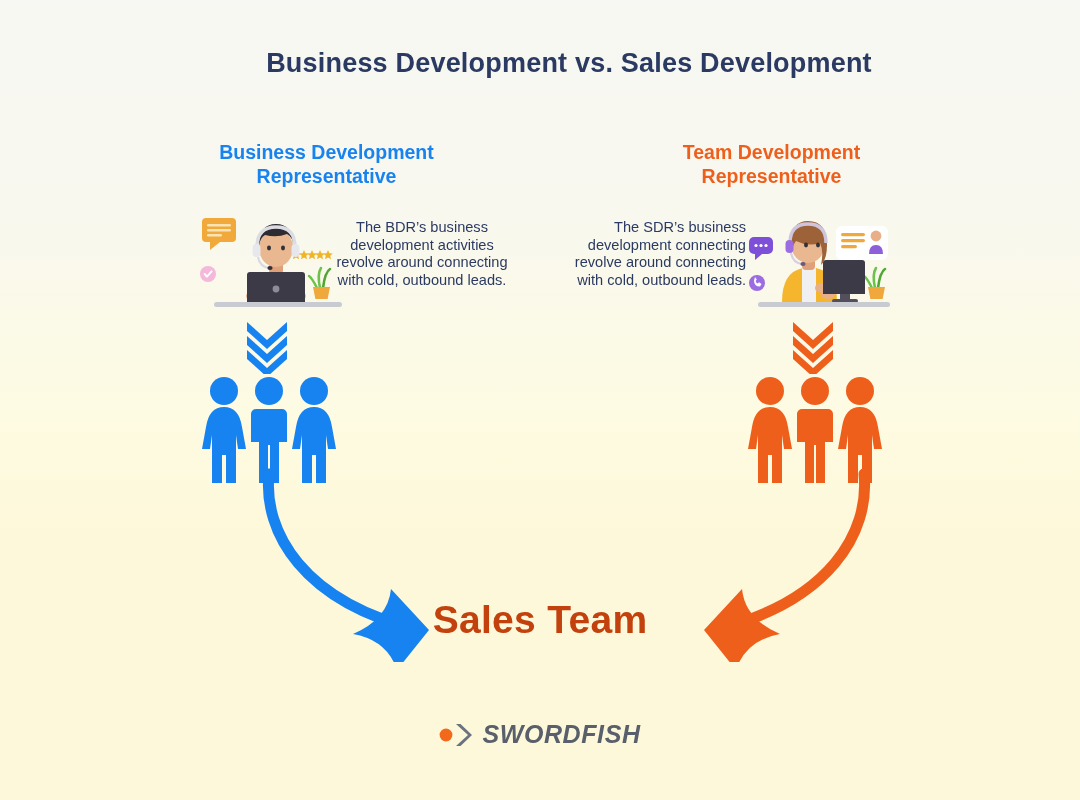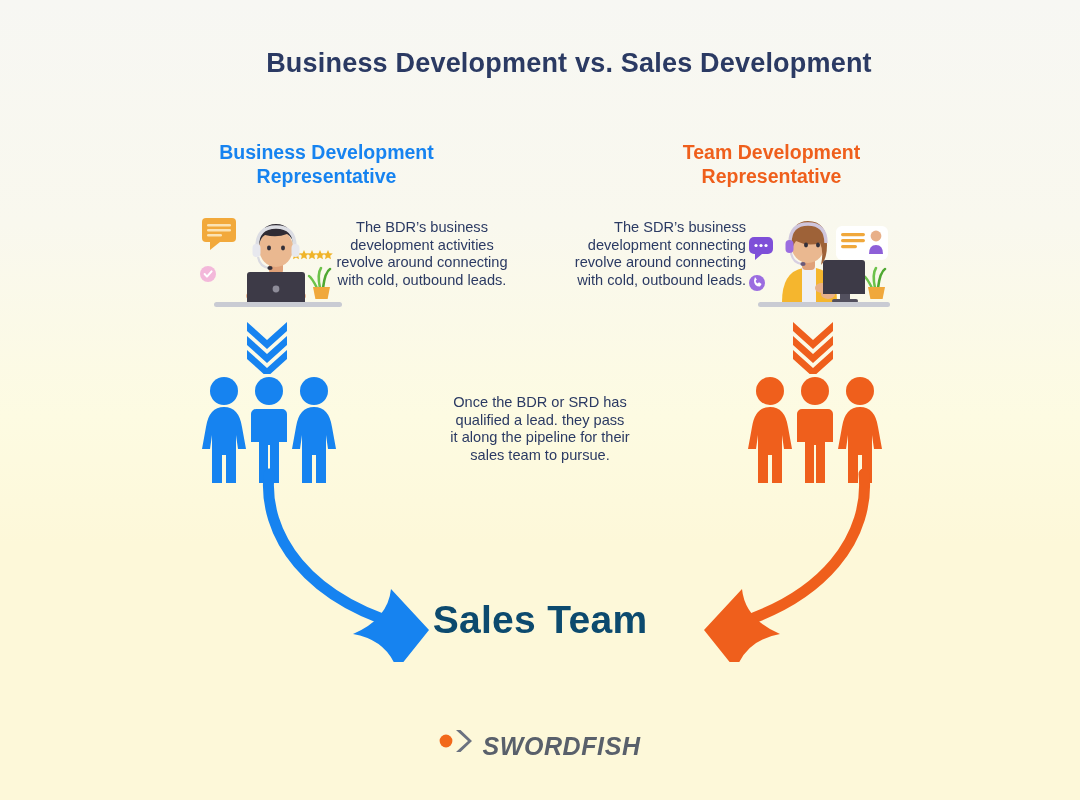--- a/index.html
+++ b/index.html
@@ -39,32 +39,32 @@
   .people.left{left:194px;top:375px;}
   .people.right{left:740px;top:375px;}
 
   
   .curve{width:230px;height:200px;}
   .curve.left{left:243px;top:462px;}
   .curve.right{left:660px;top:462px;}
 
   .sales-team{
     left:0;top:598px;width:1080px;text-align:center;
-    font-size:39px;font-weight:bold;color:#0c4a6e;letter-spacing:.3px;
+    font-size:39px;font-weight:bold;color:#c2410c;letter-spacing:.3px;
   }
 
   
   .illus{width:160px;height:100px;}
   .illus.left{left:196px;top:210px;}
   .illus.right{left:744px;top:210px;}
 
   
   .logo{left:0;top:720px;width:1080px;display:flex;align-items:center;justify-content:center;gap:9px;}
   .logo-word{
-    font-size:25px;font-weight:bold;font-style:italic;color:#59606b;letter-spacing:.6px;margin-top:12px;
+    font-size:25px;font-weight:bold;font-style:italic;color:#59606b;letter-spacing:.6px;
   }
 </style>
 </head>
 <body>
 
 <div class="stage">
 
   <div class="abs page-title">Business Development vs. Sales Development</div>
 
   <div class="abs col-head left">
@@ -192,21 +192,20 @@
       <path d="M82 50 h36 a3 3 0 0 1 3 3 v31 h-42 v-31 a3 3 0 0 1 3 -3 Z" fill="#3d3a47"></path>
       <rect x="96" y="84" width="10" height="6" fill="#53505e"></rect>
       <rect x="88" y="89" width="26" height="4" rx="2" fill="#53505e"></rect>
     </g>
 
     <rect x="14" y="92" width="132" height="5" rx="2.5" fill="#c9cbd3"></rect>
   </svg>
 
   <div class="abs para left">The BDR’s business development activities revolve around connecting with cold, outbound leads.</div>
   <div class="abs para right">The SDR’s business development connecting revolve around connecting with cold, outbound leads.</div>
-  <div class="abs para center">Once the BDR or SRD has qualified a lead. they pass it along the pipeline for their sales team to pursue.</div>
 
   <svg class="abs chev-stack left" viewBox="0 0 56 56">
     <path d="M8 4 L28 22 L48 4 L48 13 L28 31 L8 13 Z" fill="#1683f0"></path>
     <path d="M8 18 L28 36 L48 18 L48 27 L28 45 L8 27 Z" fill="#1683f0"></path>
     <path d="M8 32 L28 50 L48 32 L48 41 L28 59 L8 41 Z" fill="#1683f0"></path>
   </svg>
   <svg class="abs chev-stack right" viewBox="0 0 56 56">
     <path d="M8 4 L28 22 L48 4 L48 13 L28 31 L8 13 Z" fill="#ef5f1c"></path>
     <path d="M8 18 L28 36 L48 18 L48 27 L28 45 L8 27 Z" fill="#ef5f1c"></path>
     <path d="M8 32 L28 50 L48 32 L48 41 L28 59 L8 41 Z" fill="#ef5f1c"></path>

